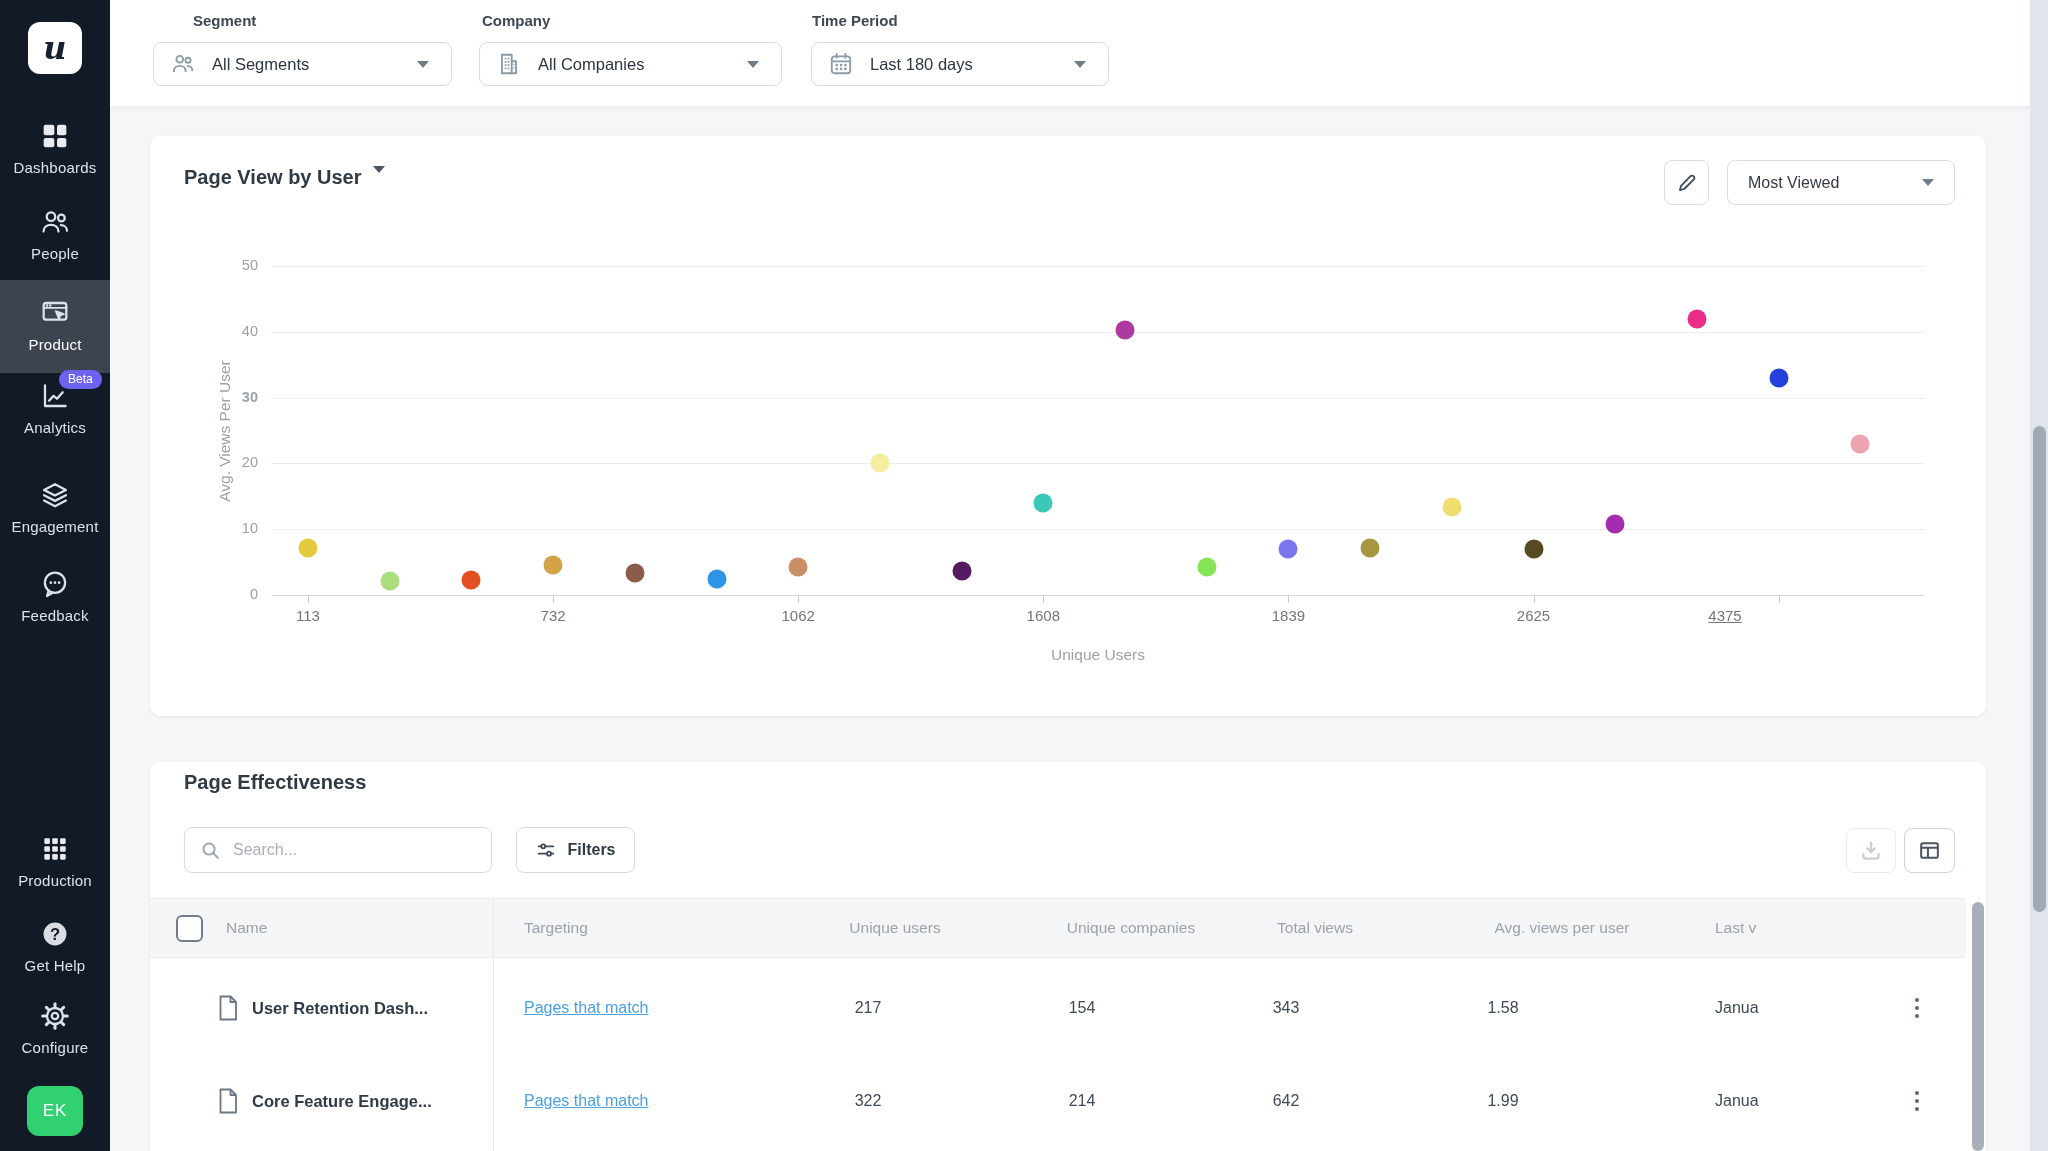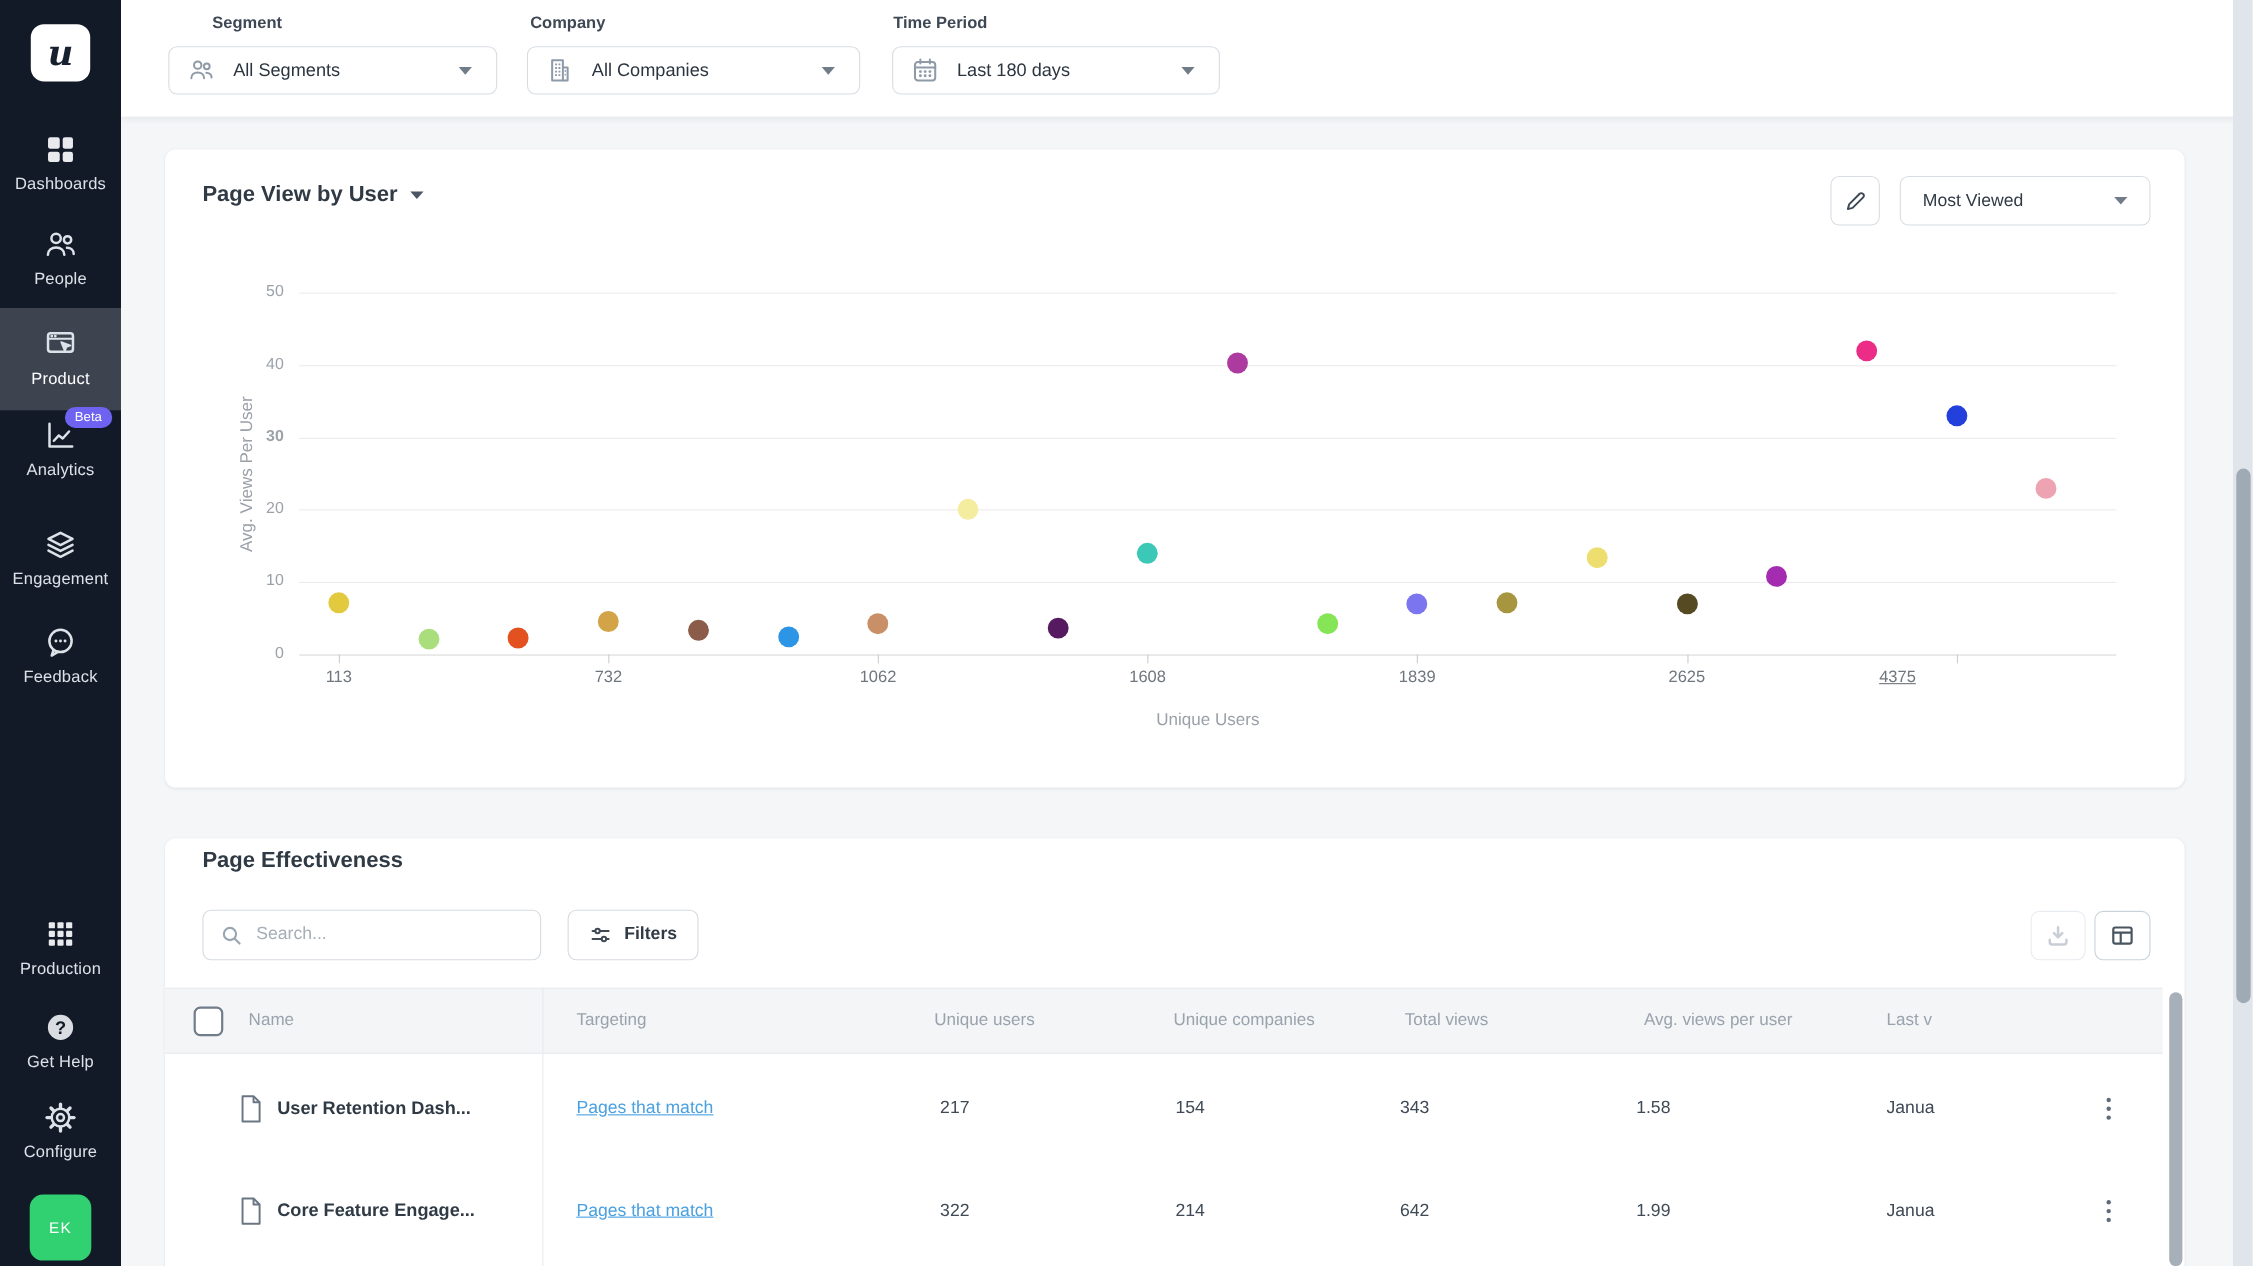--- a/index.html
+++ b/index.html
@@ -12,39 +12,39 @@
   .logo { position:absolute; left:28px; top:22px; width:54px; height:52px; background:#ffffff; border-radius:12px;
           display:flex; align-items:center; justify-content:center; }
   .logo span { font-family:"DejaVu Serif", serif; font-style:italic; font-weight:700; font-size:32px; color:#16202e; }
   .active-bg { position:absolute; left:0; top:280px; width:110px; height:93px; background:#3d4450; }
   .side-item { position:absolute; left:0; width:110px; display:flex; flex-direction:column; align-items:center; gap:7px; cursor:pointer; }
   .side-item .ic { position:relative; width:32px; height:32px; display:flex; align-items:center; justify-content:center; }
   .side-item .lbl { font-size:15px; color:#dde2e8; letter-spacing:.2px; }
   .side-item.active .lbl { color:#ffffff; }
   .beta-badge { position:absolute; left:20px; top:-10px; background:#6e63f1; color:#fff; font-size:12px;
                 padding:2px 9px; border-radius:11px; line-height:15px; }
-  .avatar { position:absolute; left:27px; top:1086px; width:56px; height:60px; border-radius:12px;
-            display:flex; align-items:center; justify-content:center; color:#fff; font-size:14px; letter-spacing:1px; cursor:pointer; }
+  .avatar { position:absolute; left:27px; top:1086px; width:56px; height:50px; border-radius:12px;
+            display:flex; align-items:center; justify-content:center; color:#fff; font-size:17px; letter-spacing:1px; cursor:pointer; }
 
   
   .topbar { position:absolute; left:110px; top:0; width:1938px; height:106px; background:#ffffff;
             box-shadow:0 2px 6px rgba(16,24,40,.07); z-index:30; }
   .f-label { position:absolute; top:12px; font-size:15px; font-weight:700; color:#3d4854; }
   .f-box { position:absolute; top:42px; height:44px; background:#fff; border:1px solid #d8dde3; border-radius:8px;
            display:flex; align-items:center; cursor:pointer; }
   .f-box .fic { margin-left:16px; display:flex; }
   .f-box .ftext { margin-left:16px; font-size:16.5px; color:#2b3540; }
   .caret { width:0; height:0; border-left:6px solid transparent; border-right:6px solid transparent; border-top:7px solid #707c88; }
   .f-box .caret { position:absolute; right:22px; }
 
   
   .card { position:absolute; background:#fff; border-radius:10px; box-shadow:0 1px 3px rgba(16,24,40,.08); }
   #chart-card { left:150px; top:136px; width:1836px; height:580px; }
   #table-card { left:150px; top:762px; width:1836px; height:389px; border-radius:10px 10px 0 0; }
-  .card-title { position:absolute; font-size:20px; font-weight:700; color:#2f3a45; display:flex; align-items:center; gap:11px; cursor:pointer; }
+  .card-title { position:absolute; font-size:20px; font-weight:700; color:#2f3a45; display:flex; gap:11px; cursor:pointer; }
   .card-title .caret { border-top-color:#4b5563; }
   #chart-title { left:184px; top:166px; }
   #table-title { left:184px; top:771px; cursor:default; }
 
   .icon-btn { position:absolute; background:#fff; border:1px solid #d8dde3; border-radius:8px; display:flex;
               align-items:center; justify-content:center; cursor:pointer; }
   #edit-btn { left:1664px; top:160px; width:45px; height:45px; }
   #sort-dd { position:absolute; left:1727px; top:160px; width:228px; height:45px; background:#fff; border:1px solid #d8dde3;
              border-radius:8px; display:flex; align-items:center; cursor:pointer; }
   #sort-dd .ftext { margin-left:20px; font-size:16px; color:#2f3a45; }

